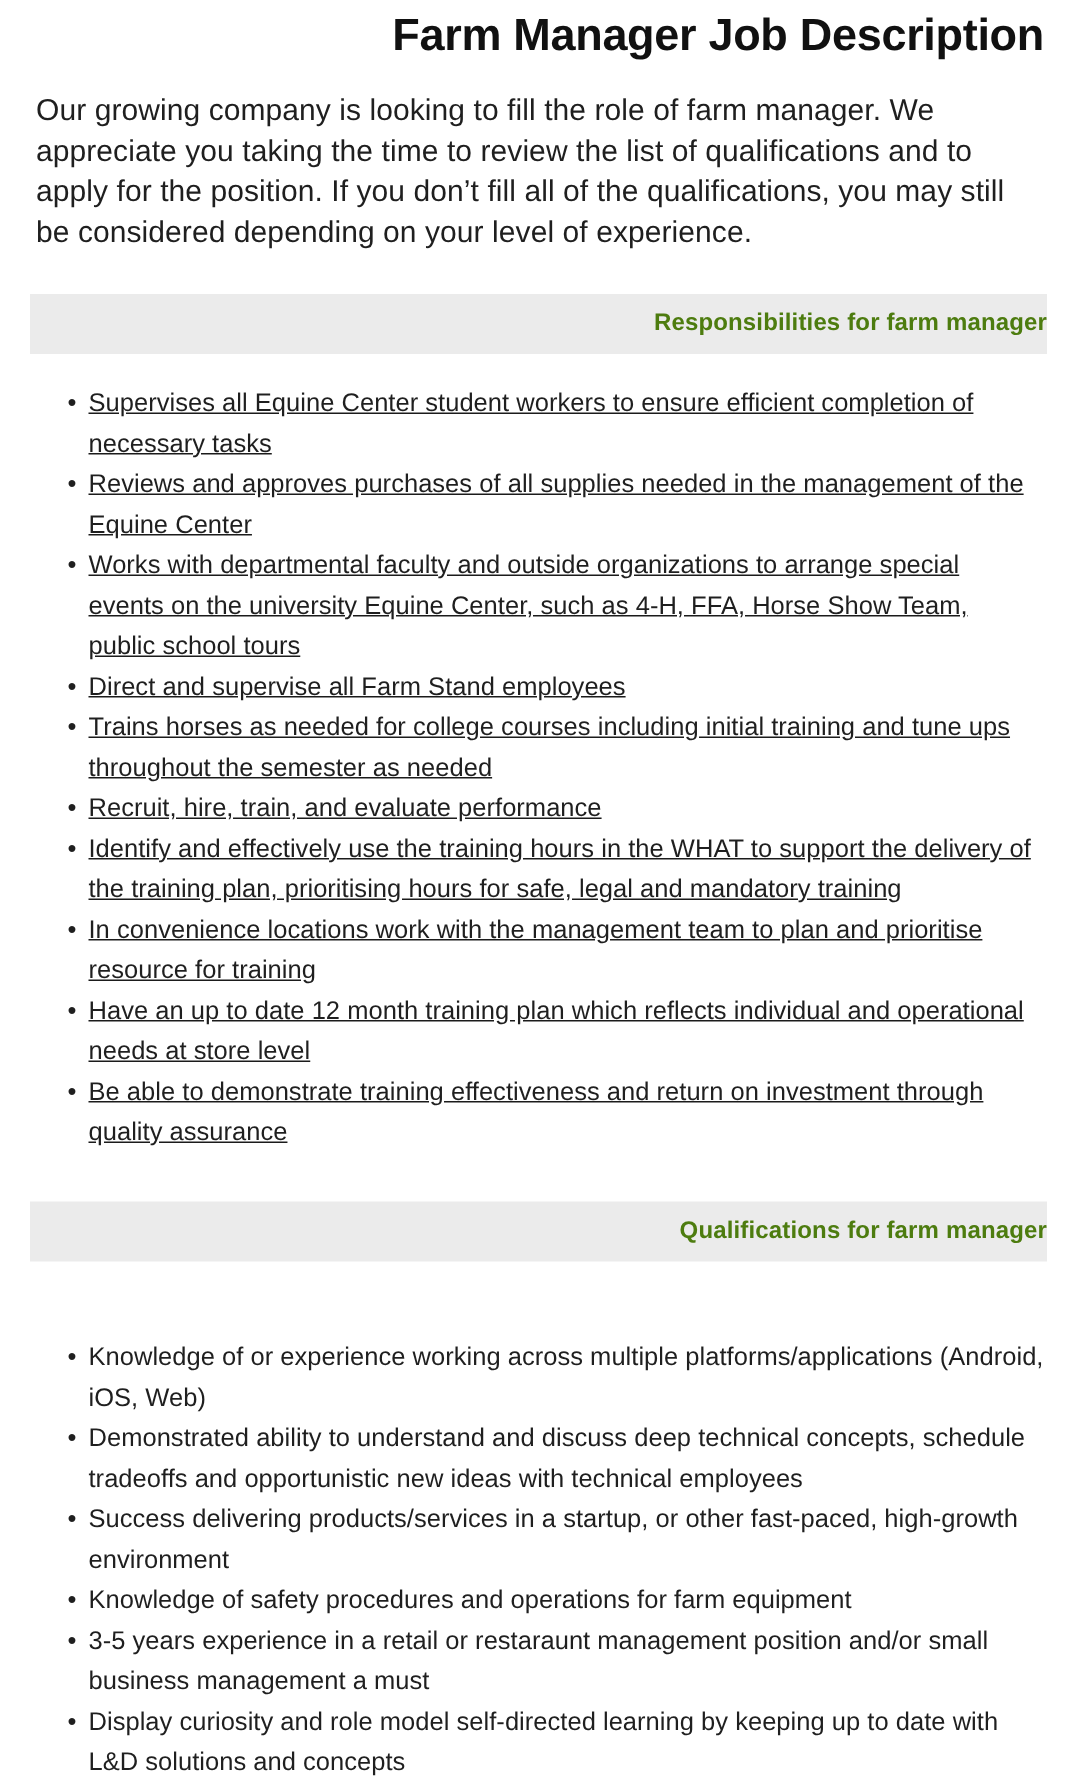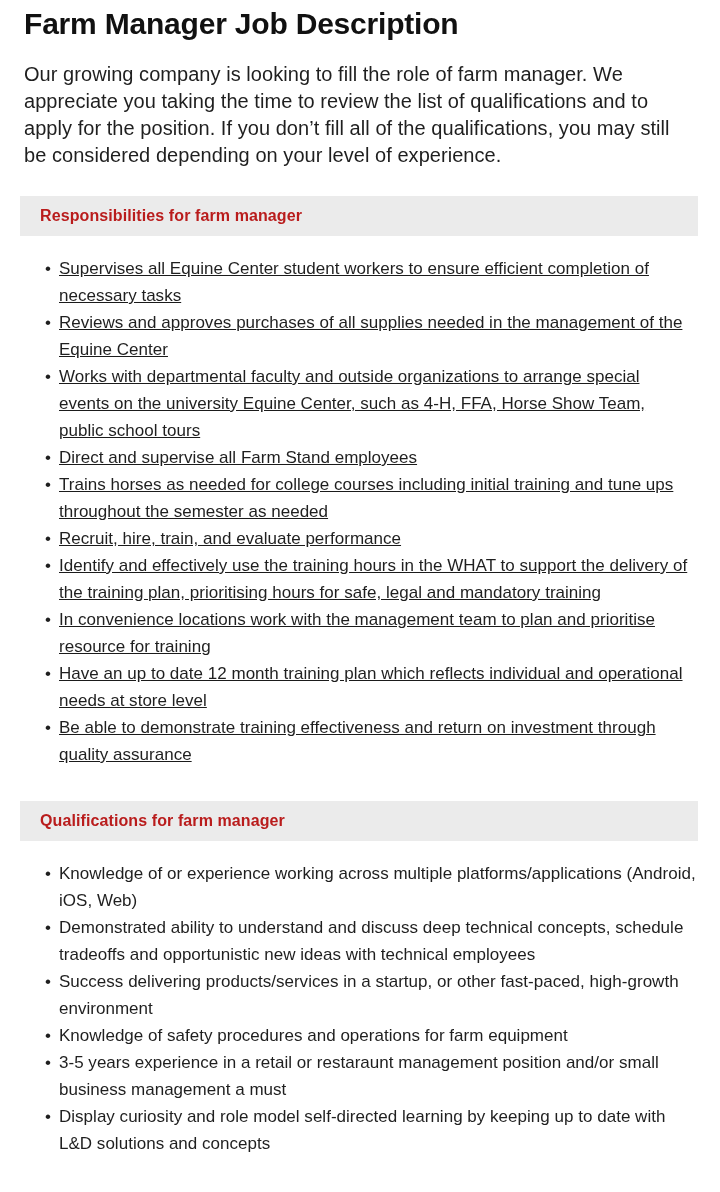--- a/index.html
+++ b/index.html
@@ -19,21 +19,21 @@
   .page {
     width: 720px;
     padding: 0;
     position: relative;
   }
 
   
   .doc-title {
     font-size: 30px;
     font-weight: bold;
-    text-align: left;
+    text-align: right;
     letter-spacing: -0.2px;
     color: #111111;
     margin: 0;
     padding: 5px 24px 0 24px;
     line-height: 38px;
   }
 
   
   .intro {
     font-size: 20px;
@@ -44,23 +44,24 @@
     letter-spacing: 0.05px;
   }
 
   
   .section-header {
     background: #ebebeb;
     margin: 0 22px 0 20px;
     padding: 10px 0 10px 20px;
     font-size: 16px;
     font-weight: bold;
-    color: #b91c1c;
+    color: #4d7c0f;
     line-height: 20px;
     letter-spacing: 0.1px;
+    text-align: right;
   }
   .section-responsibilities { margin-top: 27px; }
   .section-qualifications  { margin-top: 33px; }
 
   
   .bullet-list {
     list-style: none;
     margin: 0;
     padding: 18px 28px 0 45px;
   }
@@ -76,21 +77,21 @@
   .bullet-list li::before {
     content: "\2022";
     position: absolute;
     left: 0;
     top: 0;
     font-size: 17px;
     line-height: 27px;
     color: #1f1f1f;
   }
   .list-responsibilities { padding-top: 19px; text-decoration: underline; }
-  .list-qualifications   { padding-top: 19px; padding-right: 24px; }
+  .list-qualifications   { padding-top: 19px; padding-right: 24px; margin-top: 31px; }
 </style>
 </head>
 <body>
 
 <div class="page">
 
   <h1 class="doc-title">Farm Manager Job Description</h1>
 
   <p class="intro">Our growing company is looking to fill the role of farm manager. We appreciate you taking the time to review the list of qualifications and to apply for the position. If you don’t fill all of the qualifications, you may still be considered depending on your level of experience.</p>
 

